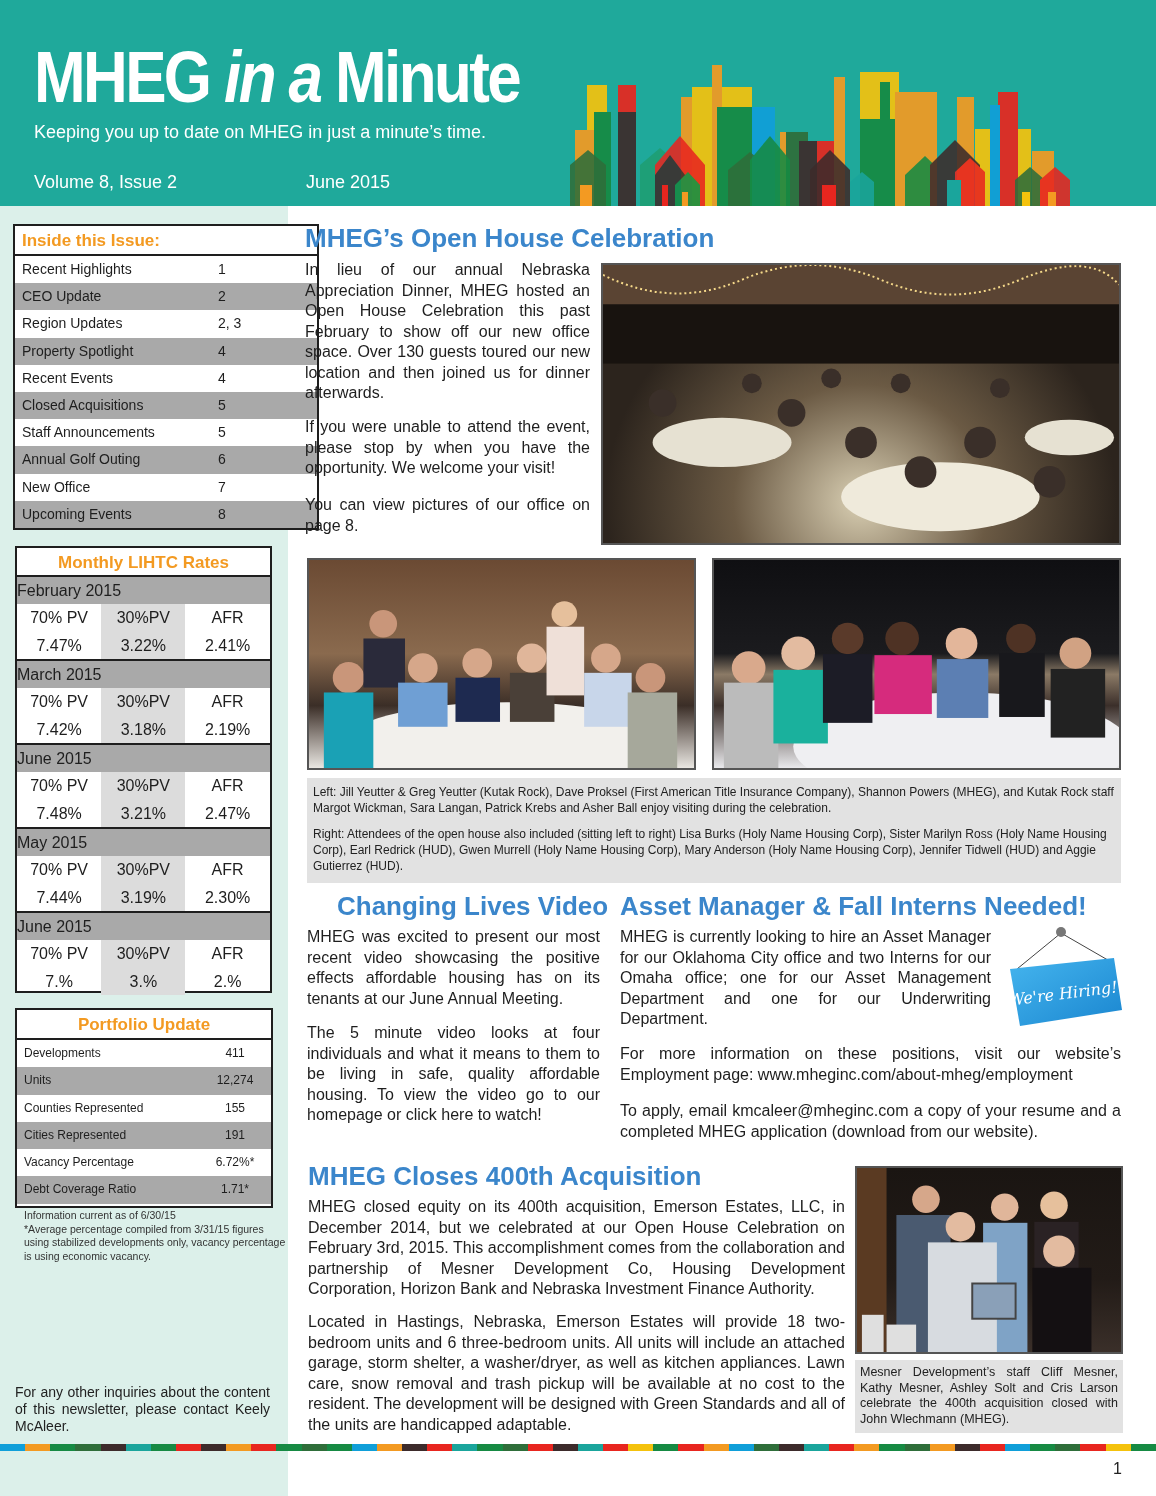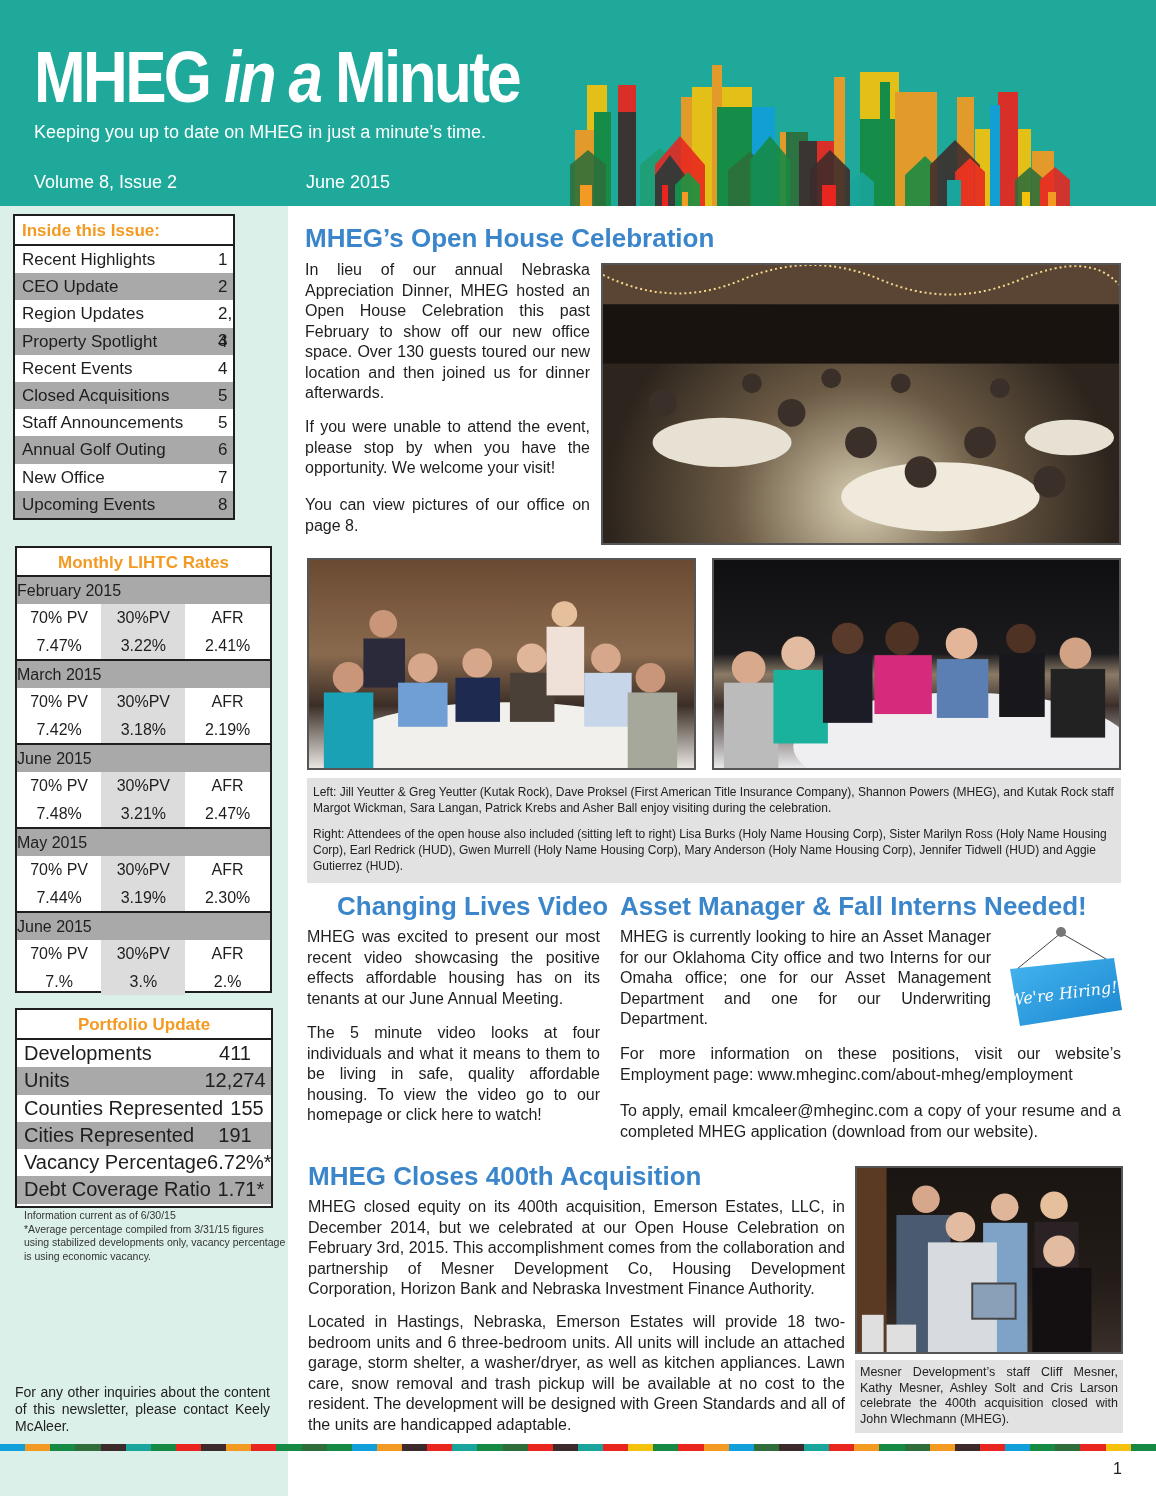--- a/index.html
+++ b/index.html
@@ -13,40 +13,40 @@
   .tagline { position: absolute; left: 34px; top: 121px; color: #fff; font-size: 18px; line-height: 22px; }
   .volume { position: absolute; left: 34px; top: 171px; color: #fff; font-size: 18px; line-height: 22px; }
   .issue-date { position: absolute; left: 306px; top: 171px; color: #fff; font-size: 18px; line-height: 22px; }
   .skyline { position: absolute; left: 570px; top: 40px; width: 586px; height: 166px; }
 
   
   .sidebar { position: absolute; left: 0; top: 206px; width: 288px; height: 1290px; background: #dcf0ea; }
   .box { position: absolute; background: #fff; border: 2px solid #1e1e1e; }
   .box-title { color: #f39a22; font-weight: bold; font-size: 17px; }
 
-  .toc { left: 13px; top: 8px; width: 222px; height: 306px; }
+  .toc { left: 13px; top: 18px; width: 306px; height: 306px; }
   .toc .box-title { height: 30px; line-height: 30px; padding-left: 7px; border-bottom: 2px solid #1e1e1e; }
-  .toc-row { display: flex; height: 27.2px; line-height: 27px; font-size: 17px; }
+  .toc-row { display: flex; height: 27.2px; line-height: 27px; font-size: 14px; }
   .toc-row .lbl { width: 203px; padding-left: 7px; white-space: nowrap; }
   .toc-row .pg { flex: 1; }
   .toc-row:nth-child(even) { background: #a9a9a9; }
   .toc-row:nth-child(odd) { background: #ffffff; }
 
   .rates { left: 15px; top: 340px; width: 257px; height: 447px; }
   .rates .box-title { text-align: center; height: 29px; line-height: 29px; border-bottom: 2px solid #1e1e1e; }
   .month { border-bottom: 2px solid #1e1e1e; }
   .month:last-child { border-bottom: none; }
   .month-hdr { background: #a9a9a9; text-align: left; height: 27px; line-height: 27px; font-size: 16px; }
   .rate-row { display: flex; height: 27.5px; line-height: 27px; font-size: 16px; text-align: center; }
   .rate-row div { width: 33.3%; }
   .rate-row div:nth-child(2) { background: #dcdcdc; }
 
   .portfolio { left: 15px; top: 802px; width: 258px; height: 200px; }
   .portfolio .box-title { text-align: center; height: 30px; line-height: 30px; border-bottom: 2px solid #1e1e1e; }
-  .pf-row { display: flex; height: 27.3px; line-height: 27px; font-size: 20px; }
+  .pf-row { display: flex; height: 27.3px; line-height: 27px; font-size: 12px; }
   .pf-row .lbl { flex: 1; padding-left: 7px; white-space: nowrap; }
   .pf-row .val { width: 72px; text-align: center; }
   .pf-row:nth-child(even) { background: #a9a9a9; }
   .pf-row:nth-child(odd) { background: #fff; }
 
   .pf-notes { position: absolute; left: 24px; top: 1003px; width: 262px; font-size: 10.5px; line-height: 13.5px; color: #333; }
   .sidebar-text { position: absolute; left: 15px; width: 255px; font-size: 14px; line-height: 17px; text-align: justify; color: #222; }
 
   
   .h1 { position: absolute; color: #3b86cb; font-weight: bold; font-size: 26px; line-height: 30px; white-space: nowrap; }

